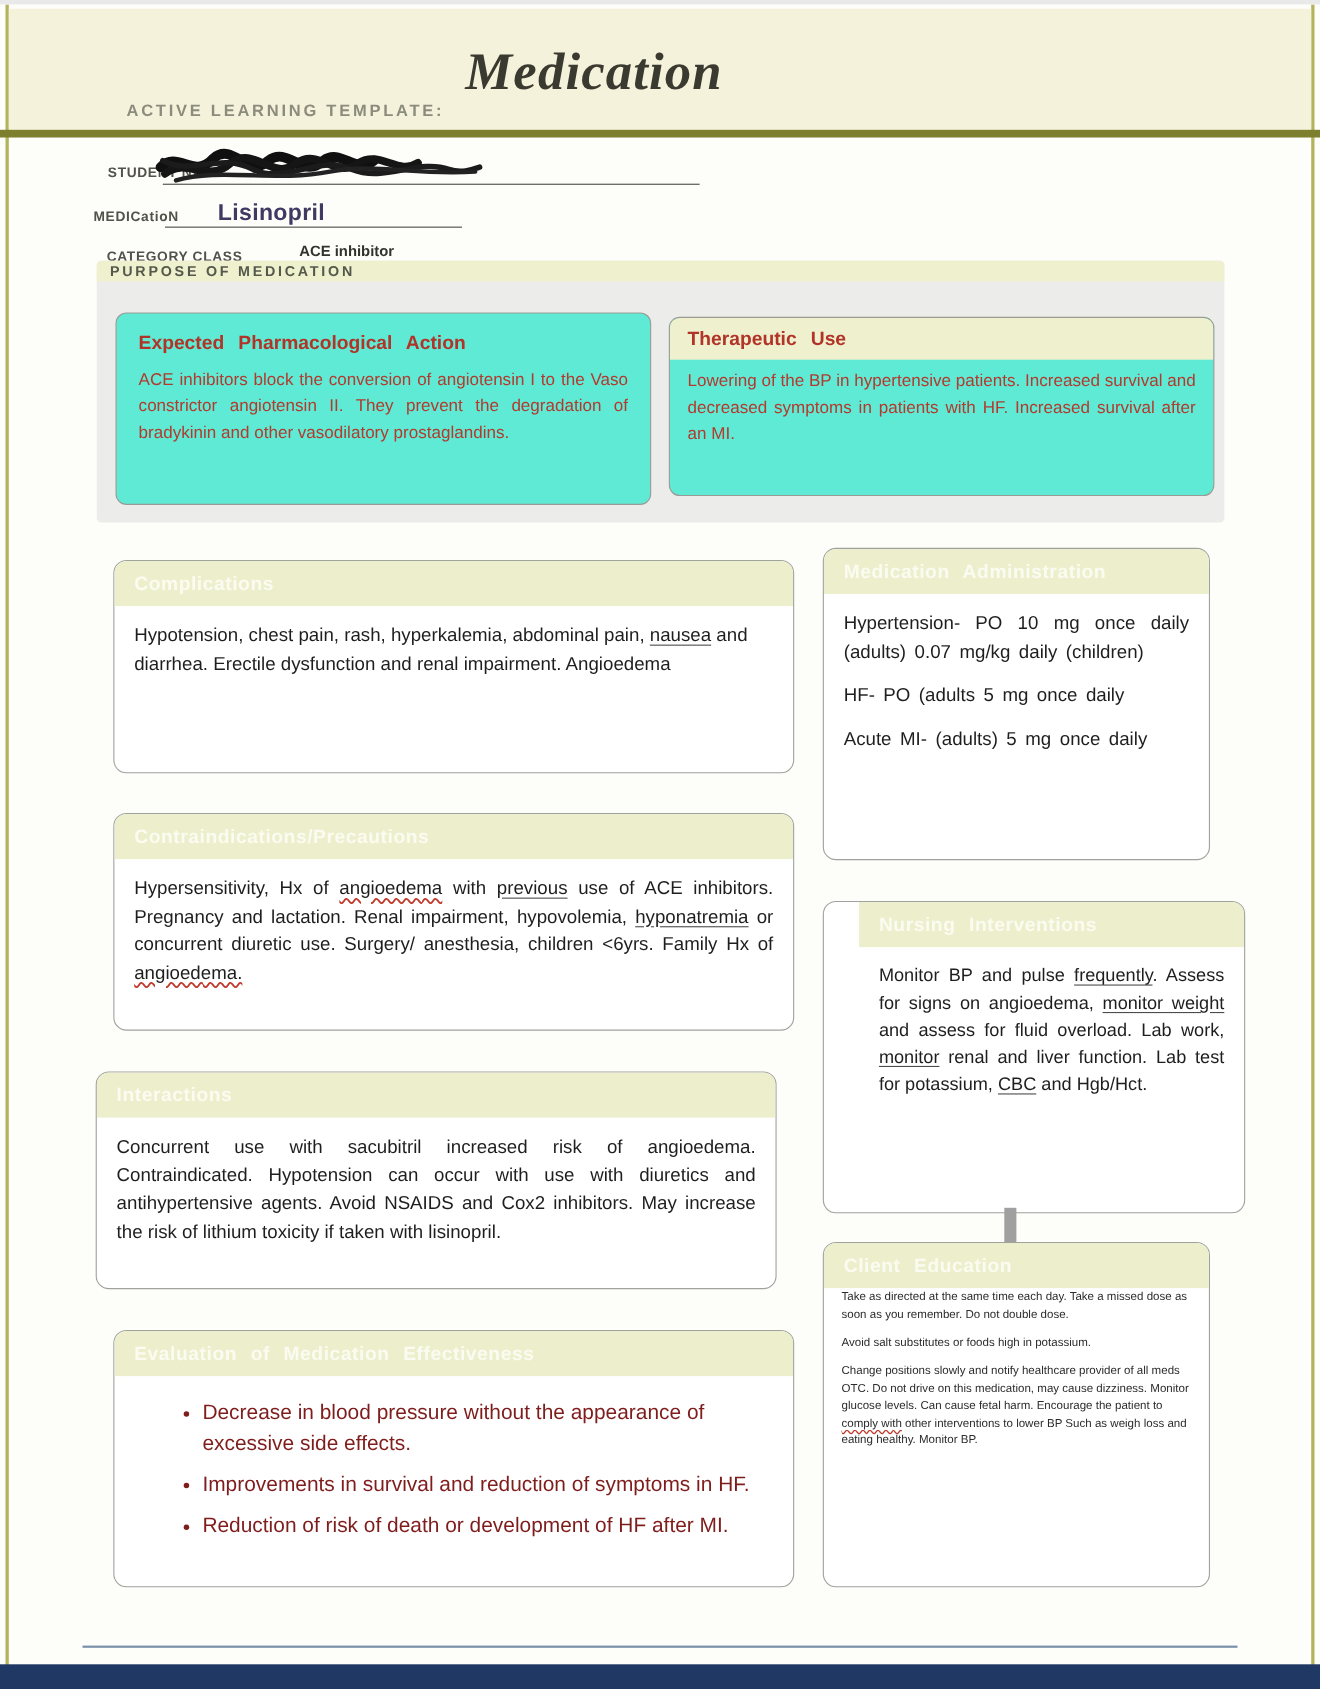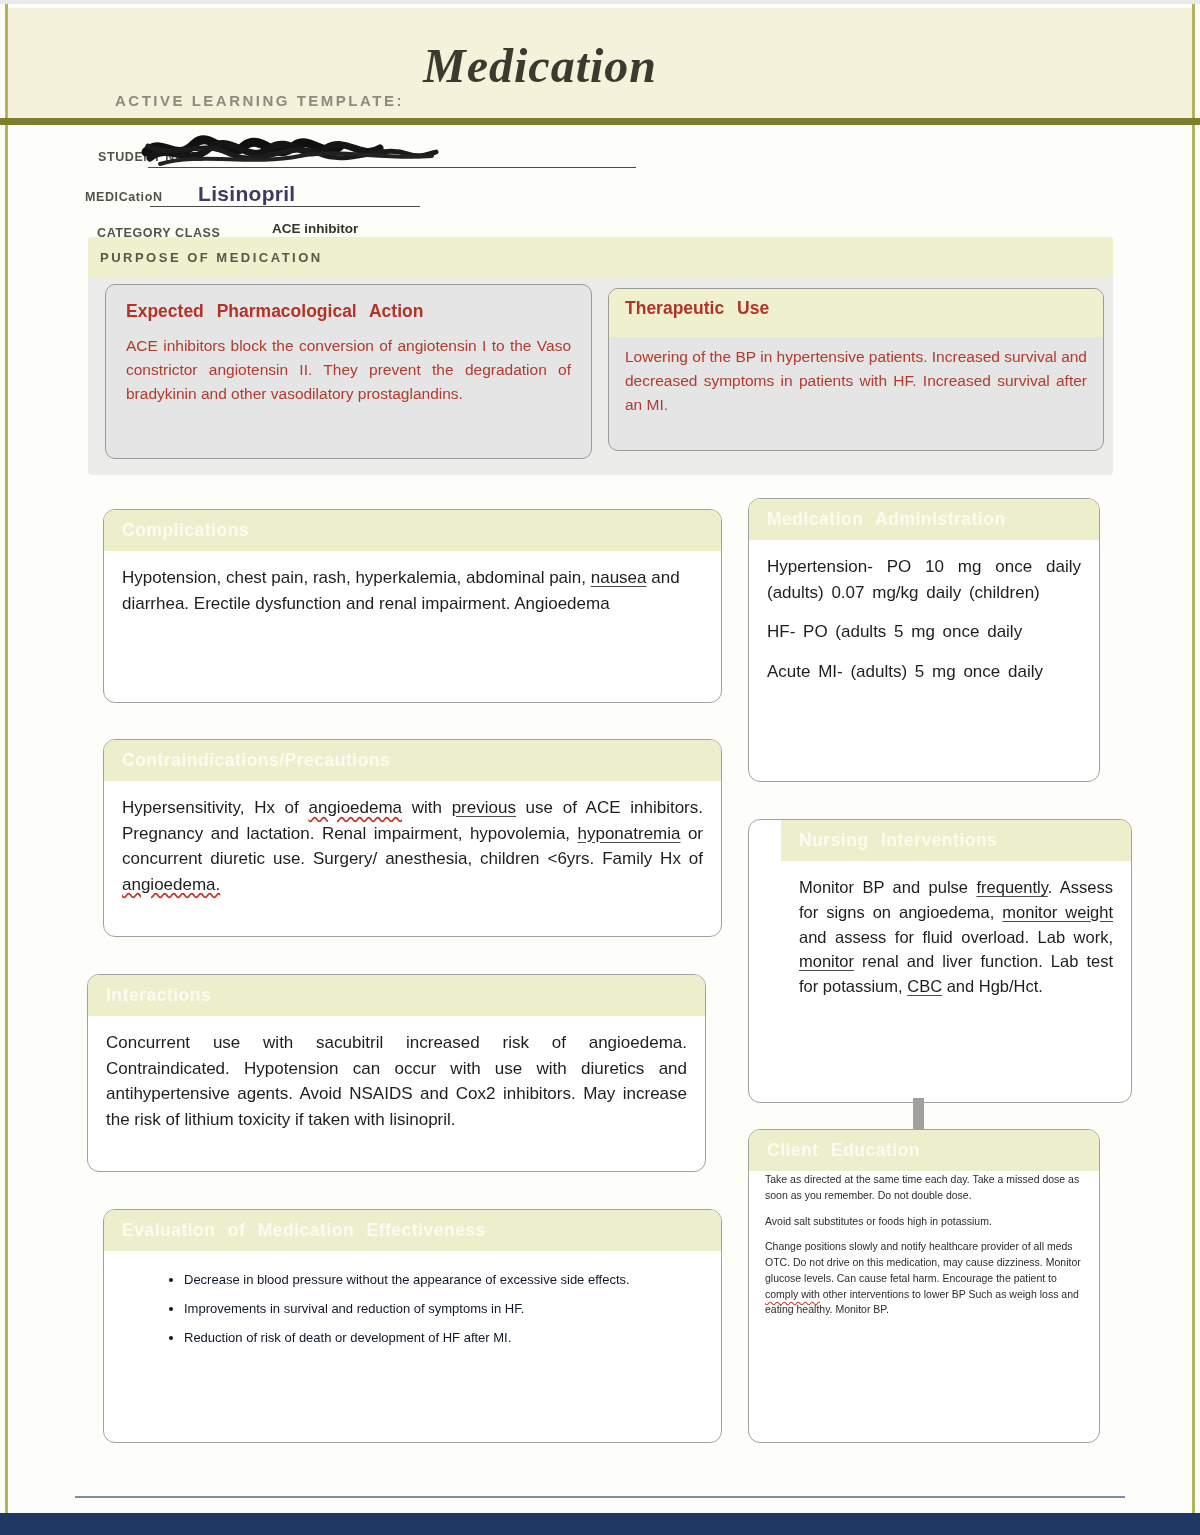--- a/index.html
+++ b/index.html
@@ -28,30 +28,30 @@
   .field-label{position:absolute;font-size:12.5px;font-weight:bold;color:#52524a;letter-spacing:.6px;}
   .fill-line{position:absolute;border-bottom:1.6px solid #4a4a46;}
   .scribble{position:absolute;left:140px;top:126px;}
   .med-value{
     position:absolute;left:198px;top:178px;font-size:21px;font-weight:bold;
     color:#403a63;letter-spacing:.3px;
   }
   .cat-value{position:absolute;left:272px;top:217px;font-size:13.5px;font-weight:600;color:#33332e;}
   
   .purpose-panel{position:absolute;left:88px;top:233px;width:1025px;height:238px;background:#ececea;border-radius:4px;}
-  .purpose-strip{height:40px;background:#eef0ce;display:flex;align-items:center;padding-left:12px;border-radius:4px 4px 0 0;}
+  .purpose-strip{height:19px;background:#eef0ce;display:flex;align-items:center;padding-left:12px;border-radius:4px 4px 0 0;}
   .purpose-strip span{font-size:13px;font-weight:bold;color:#55584a;letter-spacing:2.5px;}
   
-  .red-box{position:absolute;background:#e5e5e5;border:1.5px solid #9b9b96;border-radius:10px;overflow:hidden;}
+  .red-box{position:absolute;background:#5eead4;border:1.5px solid #9b9b96;border-radius:10px;overflow:hidden;}
   .red-title{color:#b23327;font-weight:bold;font-size:17.5px;word-spacing:8px;}
   .red-body{color:#b23a2e;font-size:15.5px;line-height:1.55;text-align:justify;}
   #box-expected{left:105px;top:280px;width:487px;height:175px;padding:16px 20px;box-sizing:border-box;}
   #box-expected .red-title{margin-bottom:12px;}
   #box-therapeutic{left:608px;top:284px;width:494px;height:161px;}
-  .yellow-strip{background:#eef0ce;padding:9px 16px 18px 16px;}
+  .yellow-strip{background:#eef0ce;padding:9px 16px 8px 16px;}
   #box-therapeutic .red-body{padding:8px 16px;}
   
   .card{position:absolute;background:#fff;border:1.6px solid #9fa39d;border-radius:12px;overflow:hidden;}
   .card-head{
     background:#edefcc;padding:10px 18px;font-weight:bold;font-size:17.5px;
     color:#fbfbf1;letter-spacing:.5px;word-spacing:7px;
   }
   .card-body{padding:14px 18px;font-size:17px;color:#1e1e1e;line-height:1.5;}
   .card-body.justify{text-align:justify;}
   .card-body p{margin:0 0 14px 0;}
@@ -61,21 +61,21 @@
   #card-contraindications{left:103px;top:735px;width:617px;height:196px;}
   #card-interactions{left:87px;top:970px;width:617px;height:196px;}
   #card-evaluation{left:103px;top:1205px;width:617px;height:232px;}
   #card-medadmin{left:748px;top:494px;width:350px;height:282px;}
   #card-nursing{left:748px;top:815px;width:350px;height:282px;padding-left:32px;}
   #card-clienteducation{left:748px;top:1125px;width:350px;height:312px;}
   #card-medadmin .card-body{word-spacing:3px;}
   #card-nursing .card-body{font-size:16.5px;}
   
   ul.bullets{margin:6px 0 0 0;padding-left:62px;}
-  ul.bullets li{margin-bottom:10px;font-size:13px;color:#0f172a;line-height:1.45;}
+  ul.bullets li{margin-bottom:10px;font-size:19px;color:#7f1d1d;line-height:1.45;}
   
   .u{text-decoration:underline;text-decoration-color:#4c4c4c;text-underline-offset:3px;}
   .wr{text-decoration:underline wavy #c0392b;text-underline-offset:3px;}
   
   .connector{position:absolute;left:913px;top:1094px;width:11px;height:34px;background:#a0a0a0;}
   .footer-rule{position:absolute;left:75px;top:1492px;width:1050px;height:2px;background:#7a90aa;}
   .footer-bar{position:absolute;left:0;right:0;top:1509px;height:26px;background:#1f3864;}
 </style>
 </head>
 <body>

